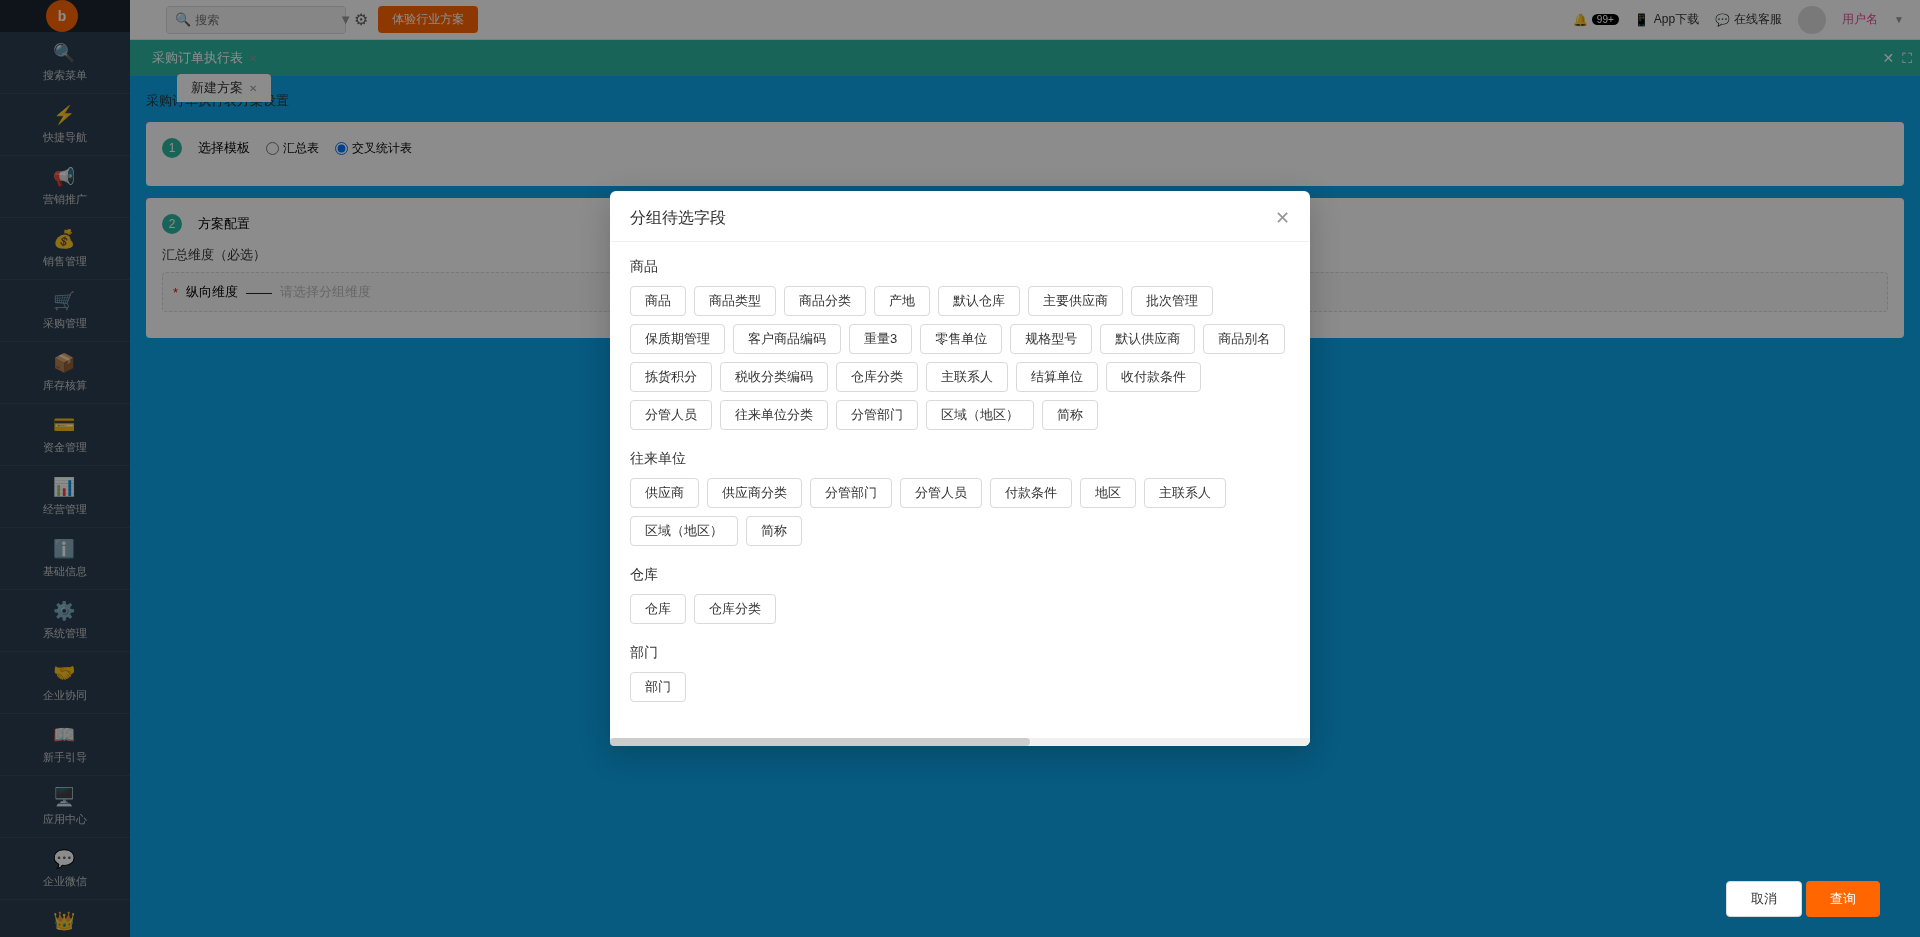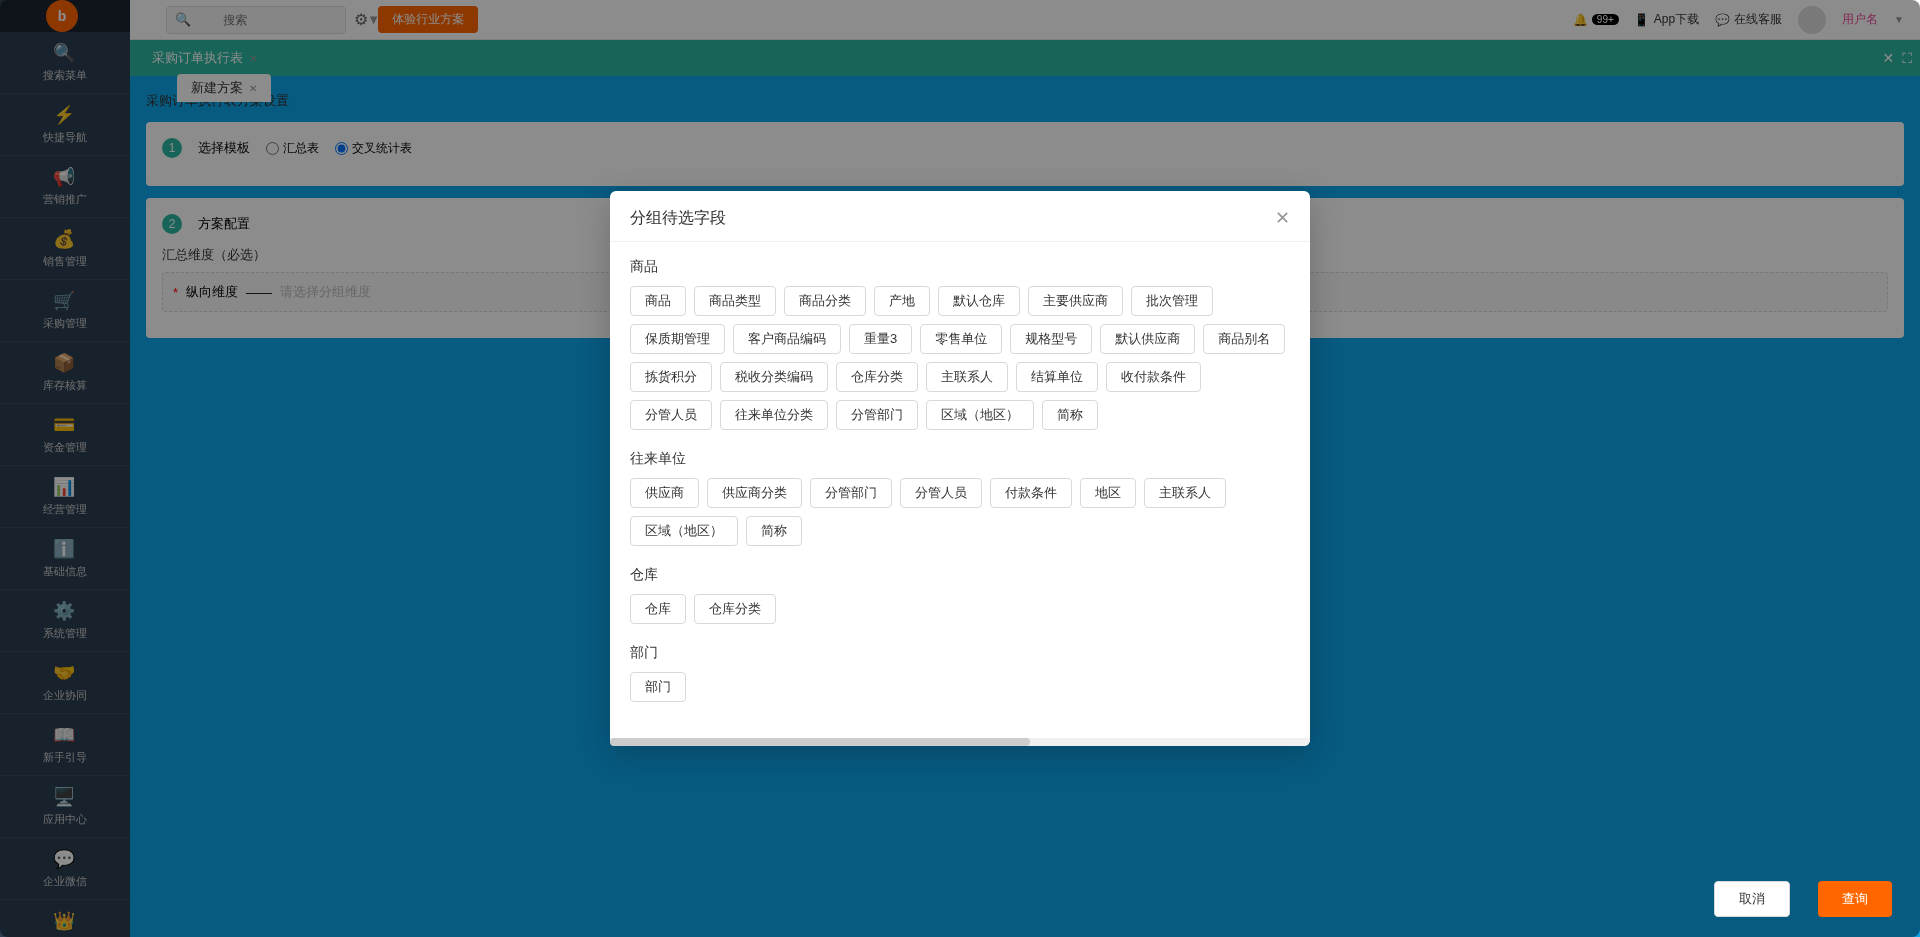--- a/index.html
+++ b/index.html
@@ -24,21 +24,21 @@
       border-radius: 50%;
       display: flex; align-items: center; justify-content: center;
       color: white; font-weight: bold; font-size: 14px;
       margin-right: 6px;
     }
     .header-search {
       display: flex; align-items: center;
       background: #f5f5f5; border: 1px solid #ddd; border-radius: 4px;
       padding: 0 8px; height: 28px; width: 180px; margin-left: 20px;
     }
-    .header-search input { border: none; background: transparent; outline: none; font-size: 12px; width: 140px; margin-left: 28px; }
+    .header-search input { border: none; background: transparent; outline: none; font-size: 12px; width: 140px; }
     .experience-btn {
       background: #ff6600; color: white; border: none; border-radius: 4px;
       padding: 5px 14px; font-size: 12px; cursor: pointer; margin-left: 10px;
     }
     .gear-btn {
       background: none; border: none; cursor: pointer; margin-left: 8px;
       color: #666; font-size: 16px;
     }
     .header-right {
       margin-left: auto; display: flex; align-items: center; gap: 16px;
@@ -107,21 +107,21 @@
     .form-section {
       background: white; border-radius: 4px; padding: 16px; margin-bottom: 12px;
     }
 
     
     .overlay {
       position: fixed;
       top: 0; left: 0; right: 0; bottom: 0;
       background: rgba(0,0,0,0.45);
       z-index: 200;
-      display: flex; align-items: center; justify-content: center; border-radius: 8px;
+      display: flex; align-items: center; justify-content: center;
     }
 
     
     .modal {
       background: white;
       border-radius: 6px;
       width: 700px;
       max-height: 600px;
       display: flex; flex-direction: column;
       position: relative;
@@ -167,22 +167,22 @@
       left: 0; top: 0;
       width: 60%;
       height: 100%;
       background: #ccc;
       border-radius: 4px;
     }
 
     
     .modal-footer {
       position: fixed;
-      bottom: 20px; right: 28px;
-      display: flex; gap: 28px;
+      bottom: 20px; right: 40px;
+      display: flex; gap: 4px;
       z-index: 300;
       margin-left: 11px;
     }
     .btn-cancel {
       padding: 8px 24px;
       border: 1px solid #d9d9d9;
       border-radius: 4px;
       background: white;
       color: #333;
       font-size: 13px;

